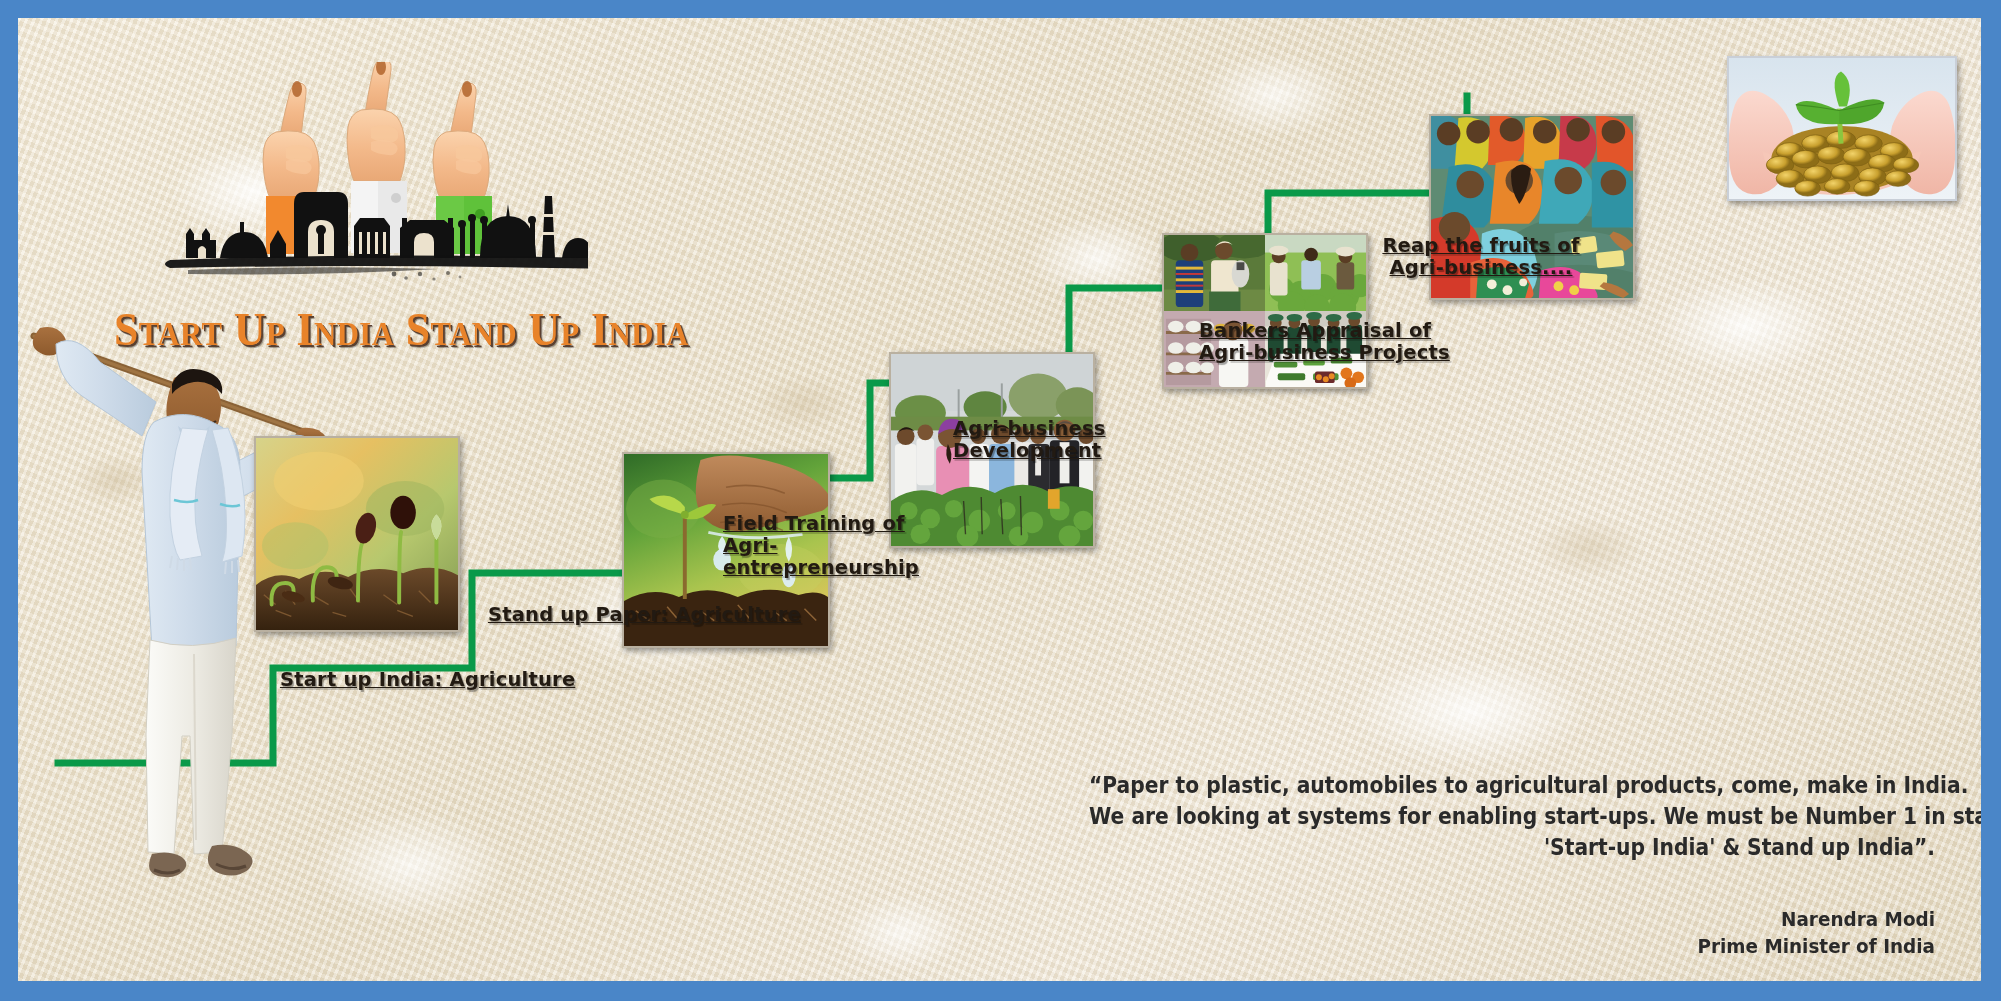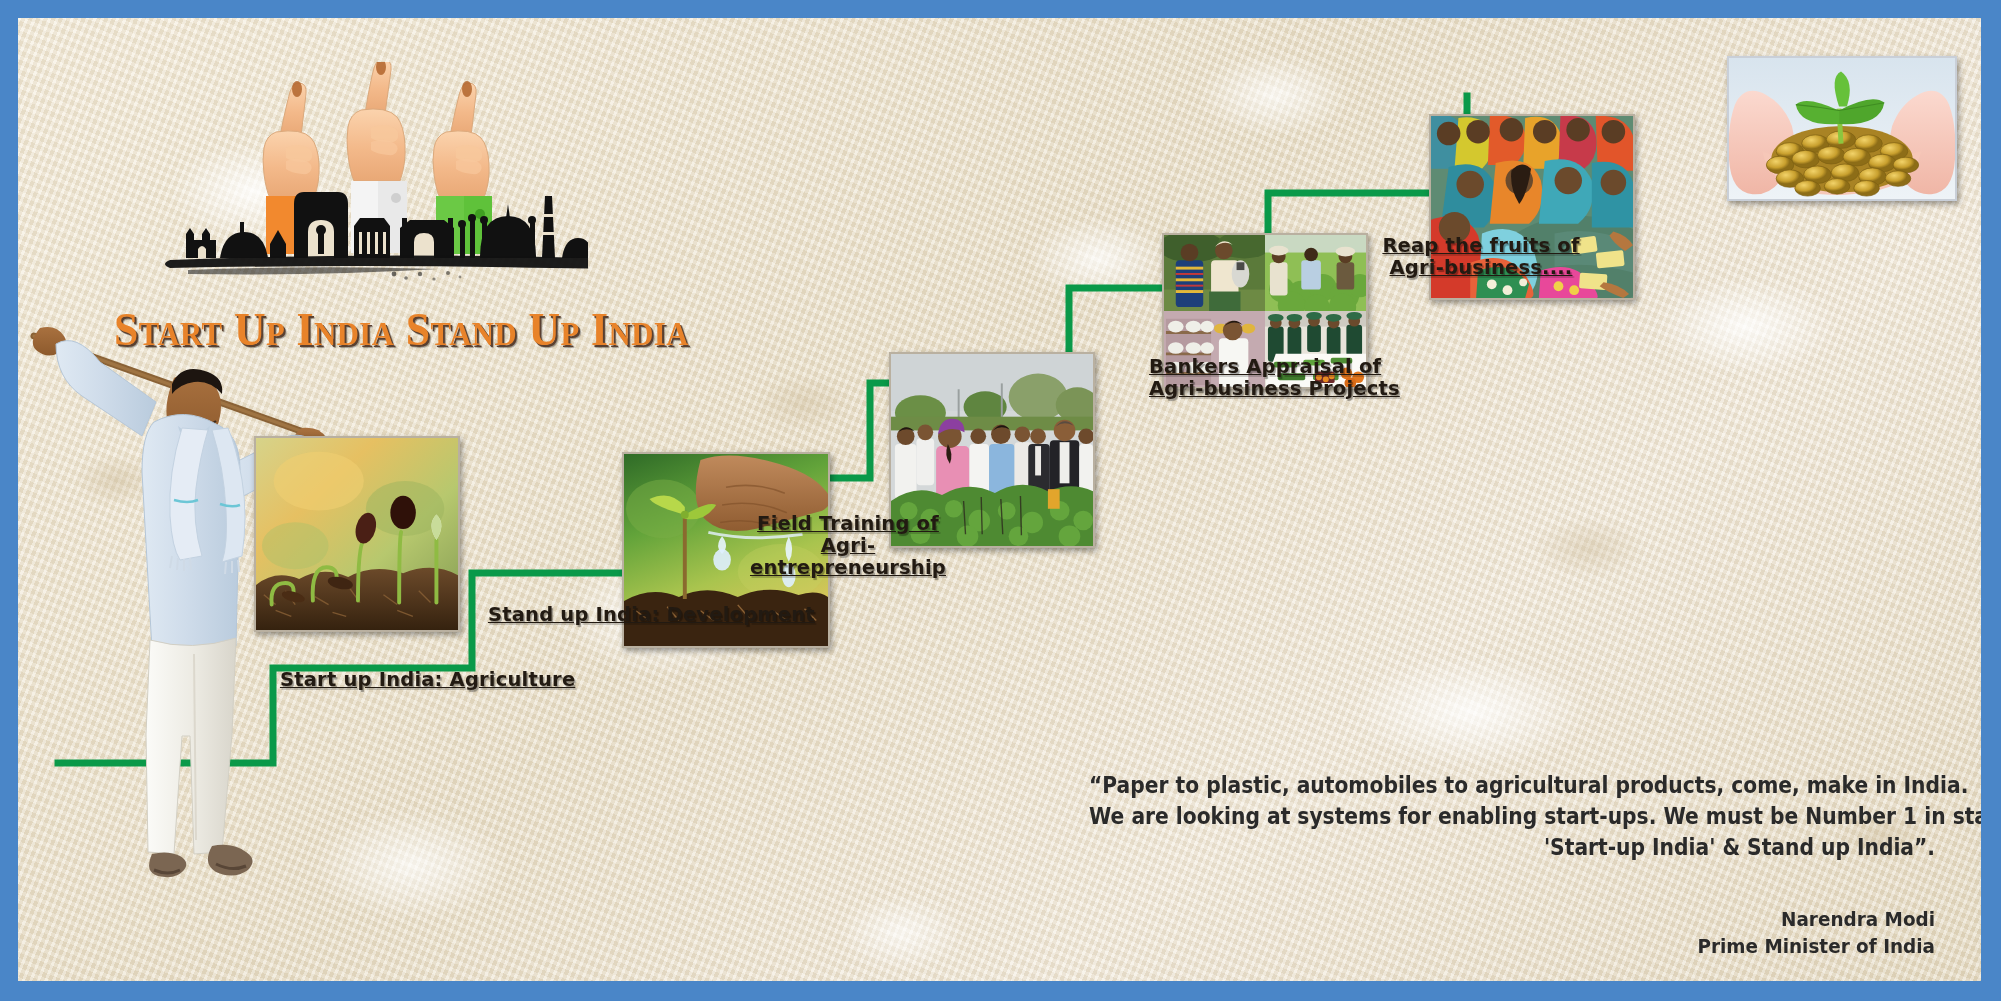--- a/index.html
+++ b/index.html
@@ -725,24 +725,26 @@
         <path d="M114,88 L112,52" stroke="#8cc63f" stroke-width="5"></path>
         <path d="M112,54 q-34,-16 -44,-6 q4,22 44,20 z" fill="#57b031"></path>
         <path d="M112,54 q34,-18 46,-8 q-4,24 -46,22 z" fill="#4fa62c"></path>
         <path d="M112,50 q-10,-30 2,-36 q14,10 6,36 z" fill="#66c13a"></path>
         <path d="M68,48 q22,2 44,6" stroke="#3f8c22" stroke-width="1.2" fill="none"></path>
         <path d="M158,46 q-22,4 -46,8" stroke="#3f8c22" stroke-width="1.2" fill="none"></path>
       </svg>
     </div>
 
     <div class="caption" style="left:262px; top:651px;">Start up India: Agriculture</div>
-    <div class="caption" style="left:470px; top:586px;">Stand up India: Development</div>
-    <div class="caption" style="left:705px; top:495px; text-align:center; width:250px;">Field Training of
+    <div class="caption" style="left:470px; top:586px;">Stand up Paper: Agriculture</div>
+    <div class="caption" style="left:705px; top:495px; text-align:left; width:250px;">Field Training of
 Agri-entrepreneurship</div>
-    <div class="caption" style="left:1131px; top:302px; width:280px;margin-top:36px;">Bankers Appraisal of
+    <div class="caption" style="left:935px; top:400px; width:240px;">Agri-business
+Development</div>
+    <div class="caption" style="left:1181px; top:302px; width:280px;">Bankers Appraisal of
 Agri-business Projects</div>
     <div class="caption" style="left:1338px; top:217px; text-align:center; width:250px;">Reap the fruits of
 Agri-business....</div>
 
     <div id="quote">
       <span class="line">“Paper to plastic, automobiles to agricultural products, come, make in India.</span>
       <span class="line">We are looking at systems for enabling start-ups. We must be Number 1 in start-ups.</span>
       <span class="line">'Start-up India' &amp; Stand up India”.</span>
     </div>
     <div id="attrib">

